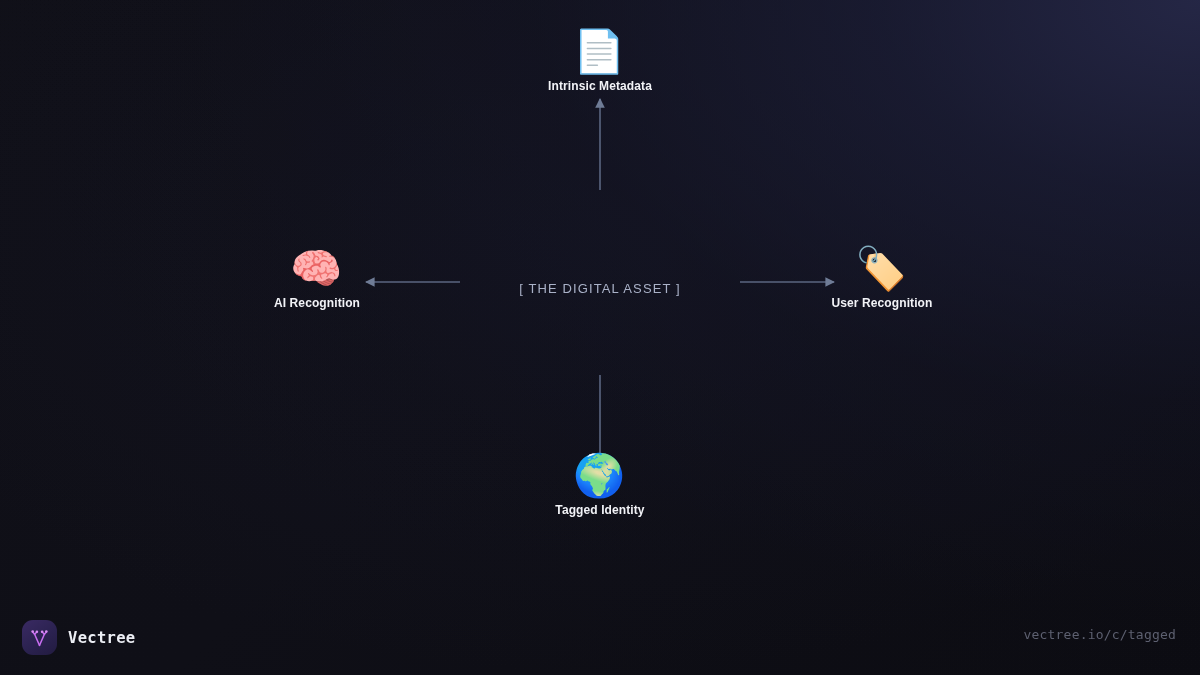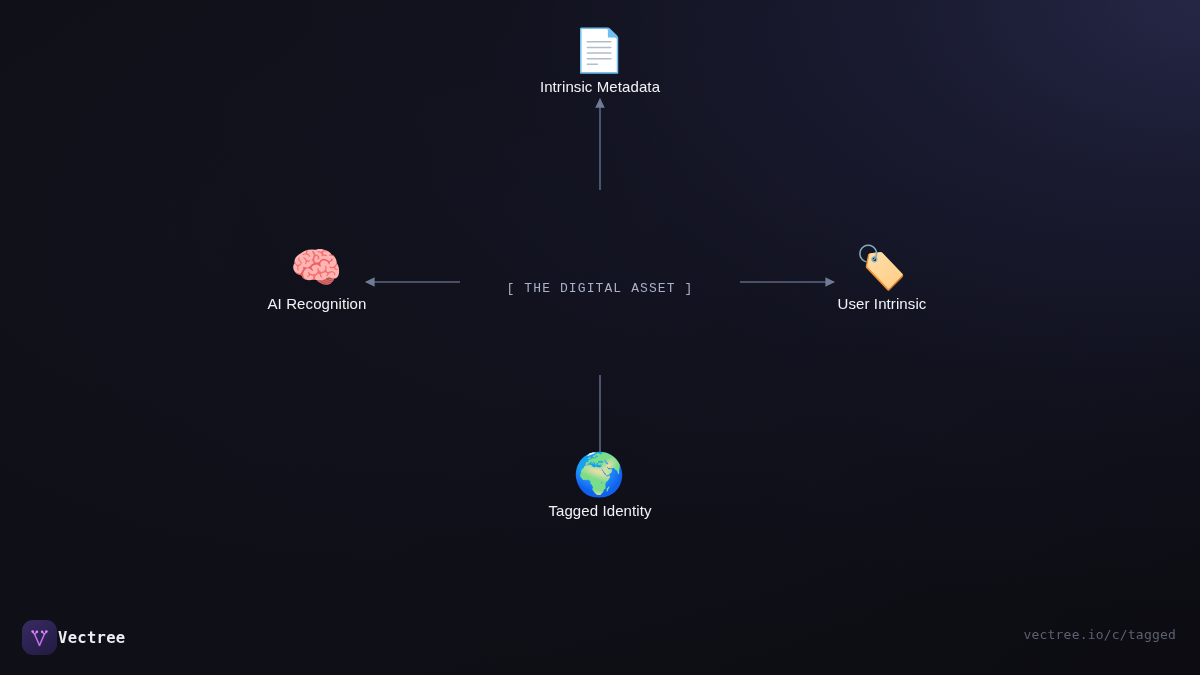--- a/index.html
+++ b/index.html
@@ -61,54 +61,54 @@
     font-size: 42px;
     line-height: 48px;
     height: 50px;
     display: flex;
     align-items: center;
     justify-content: center;
     user-select: none;
   }
   .node-label {
     margin-top: 2px;
-    font-size: 15px;
-    font-weight: normal;
+    font-size: 12px;
+    font-weight: bold;
     color: #f2f3f7;
     letter-spacing: 0.1px;
     white-space: nowrap;
     text-align: center;
   }
 
   
   #center-label {
     position: absolute;
     left: 600px;
     top: 288px;
     transform: translate(-50%, -50%);
-    font-family: Liberation Mono, monospace;
+    font-family: Liberation Sans, sans-serif;
     font-size: 13px;
     letter-spacing: 1.1px;
     color: #aab2c8;
     white-space: nowrap;
   }
 
   
   #brand {
     position: absolute;
     left: 22px;
     bottom: 20px;
     display: flex;
     flex-direction: column;
     gap: 7px;
   }
   #brand-row {
     display: flex;
     align-items: center;
-    gap: 1px;
+    gap: 11px;
   }
   #brand-logo {
     width: 35px;
     height: 35px;
     border-radius: 11px;
     background: linear-gradient(145deg, #3a2a63 0%, #2b2250 55%, #221b40 100%);
     display: flex;
     align-items: center;
     justify-content: center;
     flex: none;
@@ -173,21 +173,21 @@
       <div class="node-label">Intrinsic Metadata</div>
     </div>
 
     <div class="node" style="left:317px; top:277px;">
       <div class="node-icon">🧠</div>
       <div class="node-label">AI Recognition</div>
     </div>
 
     <div class="node" style="left:882px; top:277px;">
       <div class="node-icon">🏷️</div>
-      <div class="node-label">User Intrinsic</div>
+      <div class="node-label">User Recognition</div>
     </div>
 
     <div class="node" style="left:600px; top:484px;">
       <div class="node-icon">🌍</div>
       <div class="node-label">Tagged Identity</div>
     </div>
 
   </div>
 
   <div id="brand">

